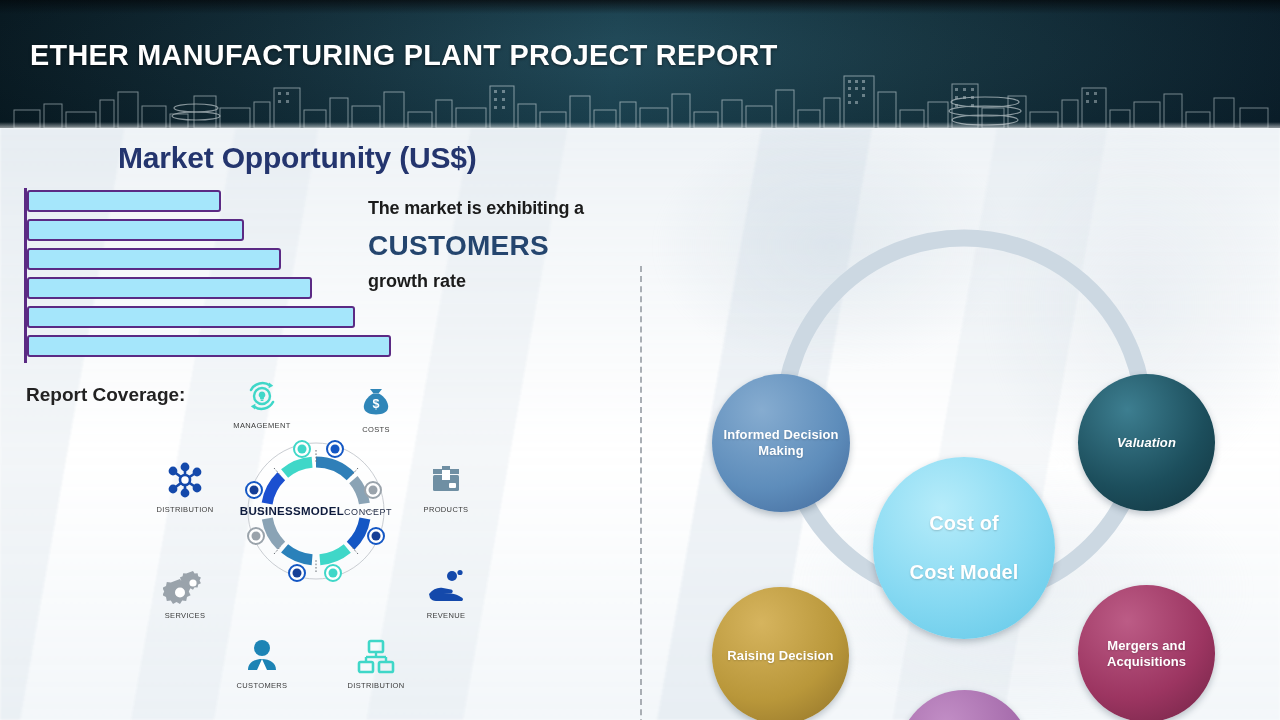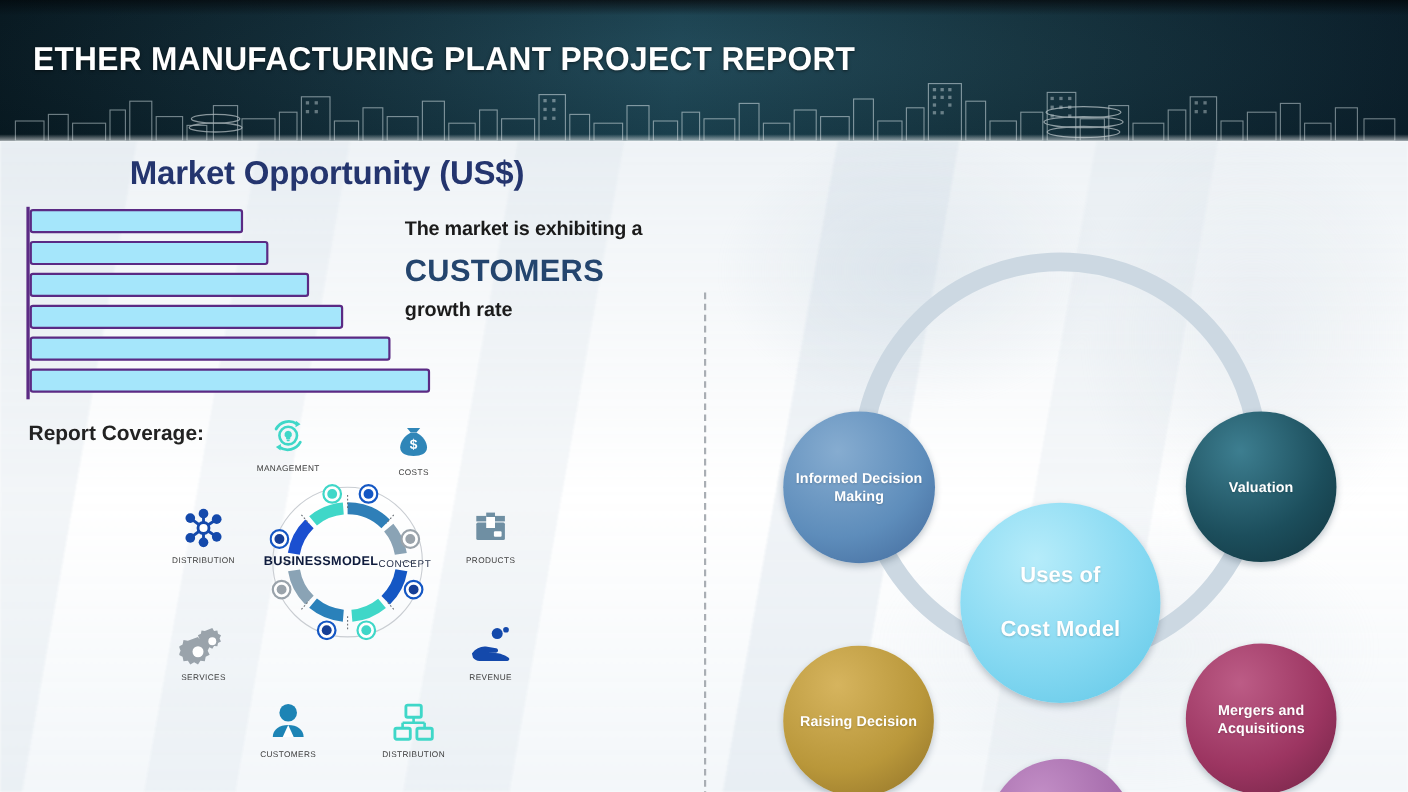--- a/index.html
+++ b/index.html
@@ -438,21 +438,21 @@
   </div>
 
   <div id="right-panel">
     <svg width="640" height="592" viewBox="0 0 640 592" style="position:absolute;left:0;top:0;">
       <circle cx="324" cy="290" r="180" fill="none" stroke="#ccd8e2" stroke-width="17"></circle>
     </svg>
   </div>
 
 
   <div class="bubble" style="left:1078px; top:246px; width:137px; height:137px; font-size:13px;
-              background:radial-gradient(circle at 36% 26%, #3d7e90, #1c4e5c 58%, #11333d 100%);">
+              background:radial-gradient(circle at 36% 26%, #3d7e90, #1c4e5c 58%, #11333d 100%);font-style:italic;">
     <span>Valuation</span>
   </div>
 
   <div class="bubble" style="left:1078px; top:457px; width:137px; height:137px; font-size:13px;
               background:radial-gradient(circle at 36% 26%, #bc5c86, #9c3561 58%, #6f2344 100%);">
     <span>Mergers and Acquisitions</span>
   </div>
 
   <div class="bubble" style="left:898px; top:562px; width:133px; height:133px; font-size:13px;
               background:radial-gradient(circle at 36% 26%, #c28ec6, #a56bab 58%, #7c4a83 100%);">
@@ -465,18 +465,18 @@
   </div>
 
   <div class="bubble" style="left:712px; top:246px; width:138px; height:138px; font-size:13px;
               background:radial-gradient(circle at 36% 26%, #86acd0, #5e8dbb 58%, #41689a 100%);">
     <span>Informed Decision Making</span>
   </div>
 
   <div class="bubble" style="left:873px; top:329px; width:182px; height:182px; font-size:20px;
               background:radial-gradient(circle at 38% 28%, #b6ecfa, #86d9f2 55%, #5fc6e6 100%);">
     <span>
-      <span>Uses of</span><br>
+      <span>Cost of</span><br>
       <span>Cost Model</span>
     </span>
   </div>
 
 </div>
 
 </body></html>

